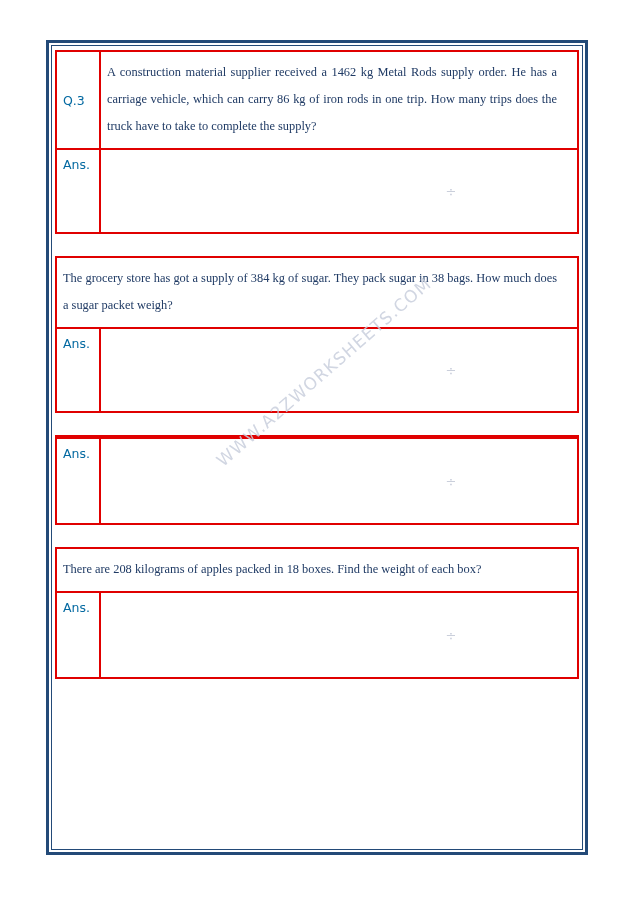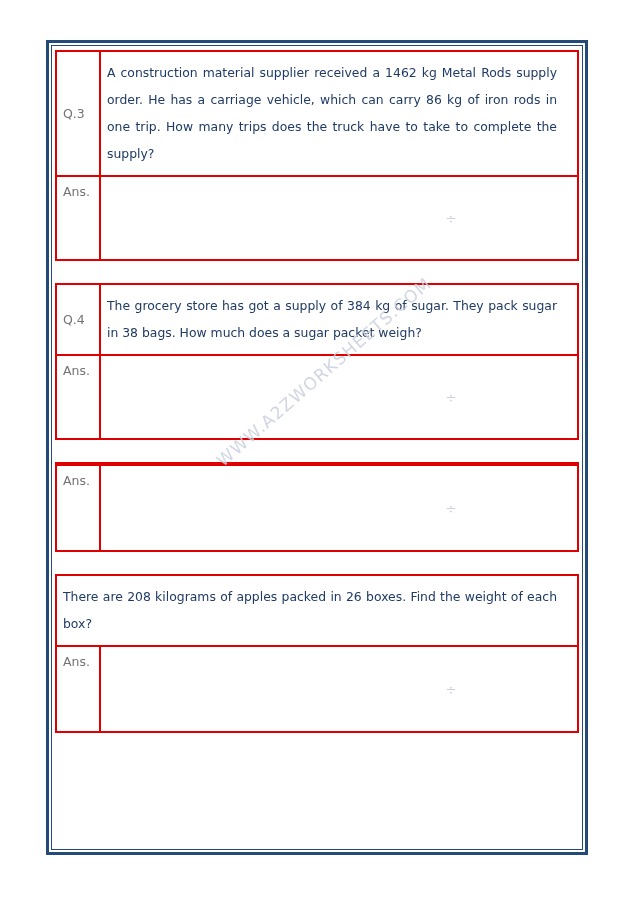--- a/index.html
+++ b/index.html
@@ -79,40 +79,41 @@
   }
   .qrow-question {
     border-bottom: 2.5px solid #E00000;
   }
 
   .label-cell {
     width: 44px;
     flex: 0 0 44px;
     border-right: 2.5px solid #E00000;
     box-sizing: border-box;
-    color: #737373;
+    color: #0369a1;
     font-size: 12.5px;
     padding: 0 0 0 6px;
     display: flex;
     align-items: center;
   }
   .label-cell.label-top {
     align-items: flex-start;
     padding-top: 7px;
   }
 
   .text-cell {
     flex: 1 1 auto;
     box-sizing: border-box;
     padding: 7px 20px 8px 6px;
     color: #1F3A64;
     font-size: 12.4px;
     line-height: 27px;
     text-align: justify;
     text-justify: inter-word;
+    font-family: Liberation Serif, serif;
   }
   .text-cell > span { display: block; }
 
   .answer-cell {
     flex: 1 1 auto;
     box-sizing: border-box;
     position: relative;
     min-height: 82px;
   }
   .answer-cell.tall { min-height: 84px; }
@@ -150,21 +151,20 @@
       <div class="qrow">
         <div class="label-cell label-top">Ans.</div>
         <div class="answer-cell">
           <span class="divide-mark">÷</span>
         </div>
       </div>
     </div>
 
     <div class="qblock">
       <div class="qrow qrow-question">
-        <div class="label-cell">Q.4</div>
         <div class="text-cell">
             <span>The grocery store has got a supply of 384 kg of sugar. They pack sugar in 38 bags. How much does a sugar packet weigh?</span>
           </div>
       </div>
       <div class="qrow">
         <div class="label-cell label-top">Ans.</div>
         <div class="answer-cell">
           <span class="divide-mark">÷</span>
         </div>
       </div>
@@ -177,21 +177,21 @@
         <div class="label-cell label-top">Ans.</div>
         <div class="answer-cell tall">
           <span class="divide-mark">÷</span>
         </div>
       </div>
     </div>
 
     <div class="qblock">
       <div class="qrow qrow-question">
         <div class="text-cell">
-            <span>There are 208 kilograms of apples packed in 26 boxes. Find the weight of each box?</span>
+            <span>There are 208 kilograms of apples packed in 18 boxes. Find the weight of each box?</span>
           </div>
       </div>
       <div class="qrow">
         <div class="label-cell label-top">Ans.</div>
         <div class="answer-cell tall">
           <span class="divide-mark">÷</span>
         </div>
       </div>
     </div>
 

